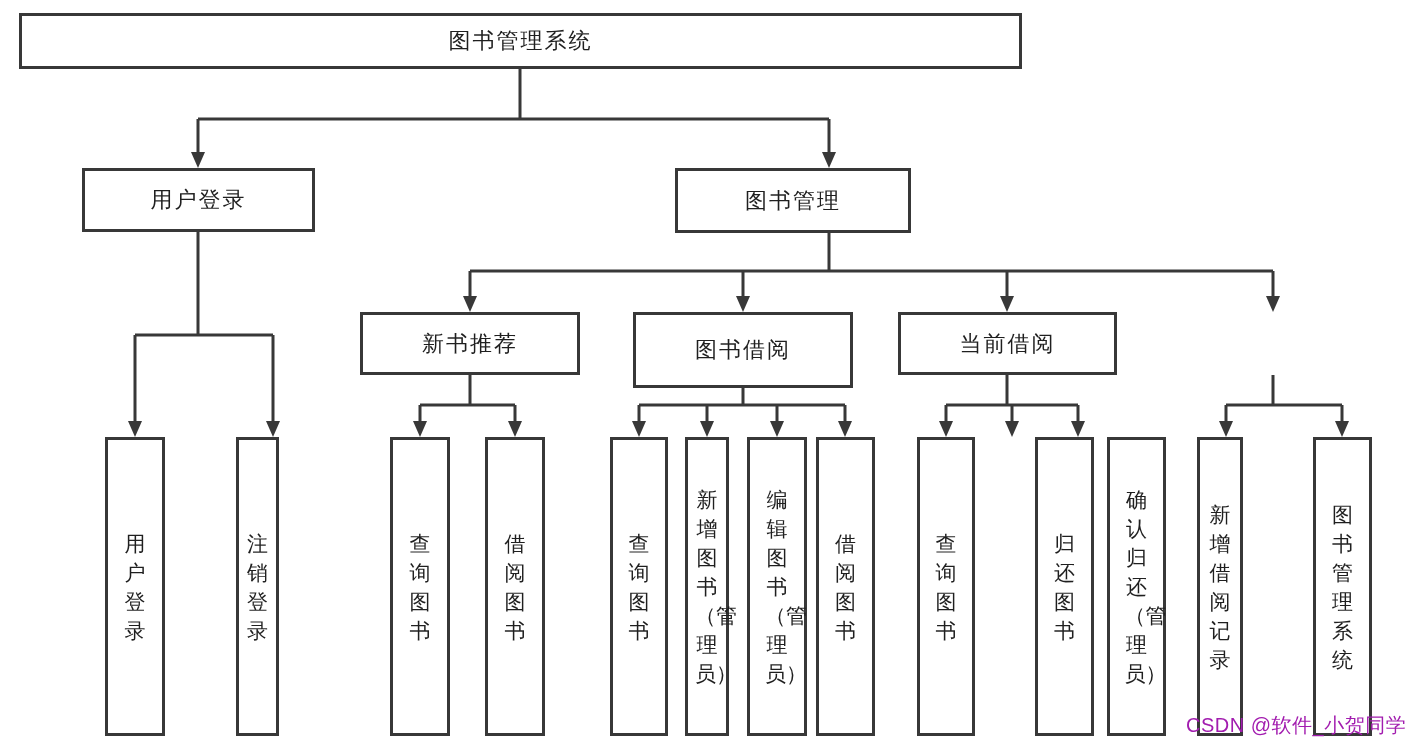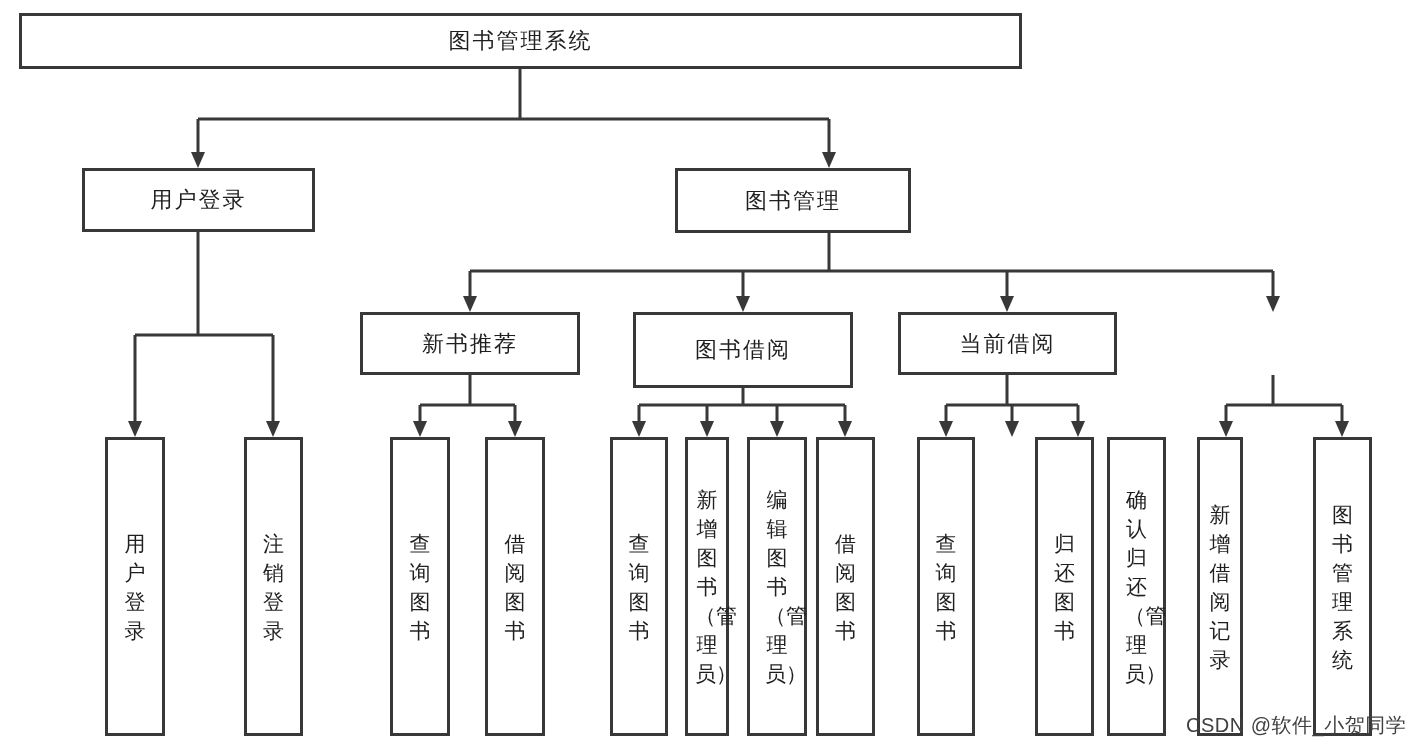--- a/index.html
+++ b/index.html
@@ -47,21 +47,21 @@
     font-size: 21px;
     line-height: 29px;
     color: #1f1f1f;
   }
   .watermark {
     position: absolute;
     left: 1186px;
     top: 712px;
     font-size: 20px;
     letter-spacing: 0.5px;
-    color: #404040;
+    color: #a21caf;
     white-space: nowrap;
     z-index: 5;
   }
 </style>
 </head>
 <body>
 
 <div id="canvas">
 
   <svg id="connectors" viewBox="0 0 1405 747" xmlns="http://www.w3.org/2000/svg">
@@ -139,21 +139,21 @@
   <div class="node hbox" style="left:633px; top:312px; width:220px; height:76px;">
     <span>图书借阅</span>
   </div>
   <div class="node hbox" style="left:898px; top:312px; width:219px; height:63px;">
     <span>当前借阅</span>
   </div>
 
   <div class="node leaf" style="left:105px; width:60px;">
     <div class="vtext">用户登录</div>
   </div>
-  <div class="node leaf" style="left:244px; width:59px;">
+  <div class="node leaf" style="left:236px; width:43px;">
     <div class="vtext">注销登录</div>
   </div>
 
   <div class="node leaf" style="left:390px; width:60px;">
     <div class="vtext">查询图书</div>
   </div>
   <div class="node leaf" style="left:485px; width:60px;">
     <div class="vtext">借阅图书</div>
   </div>
 

